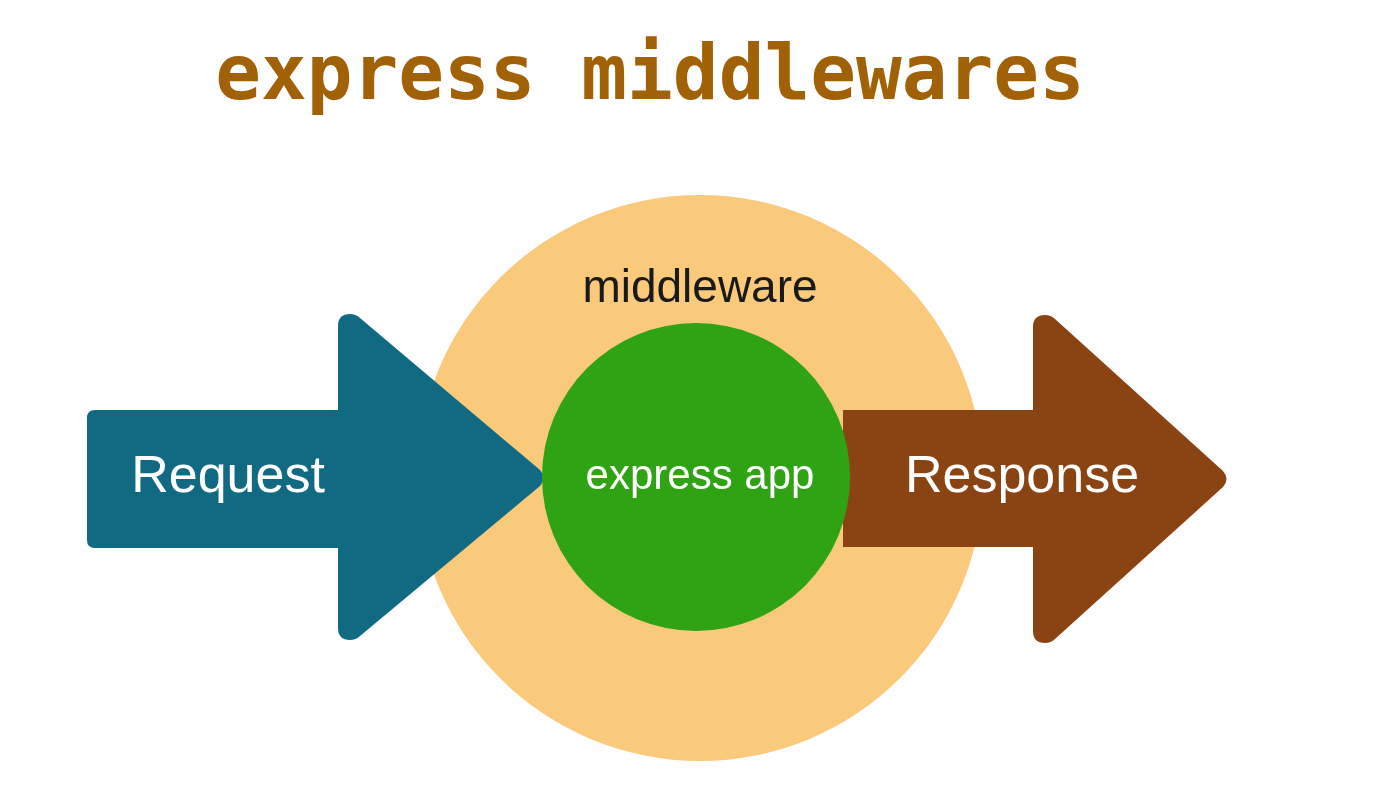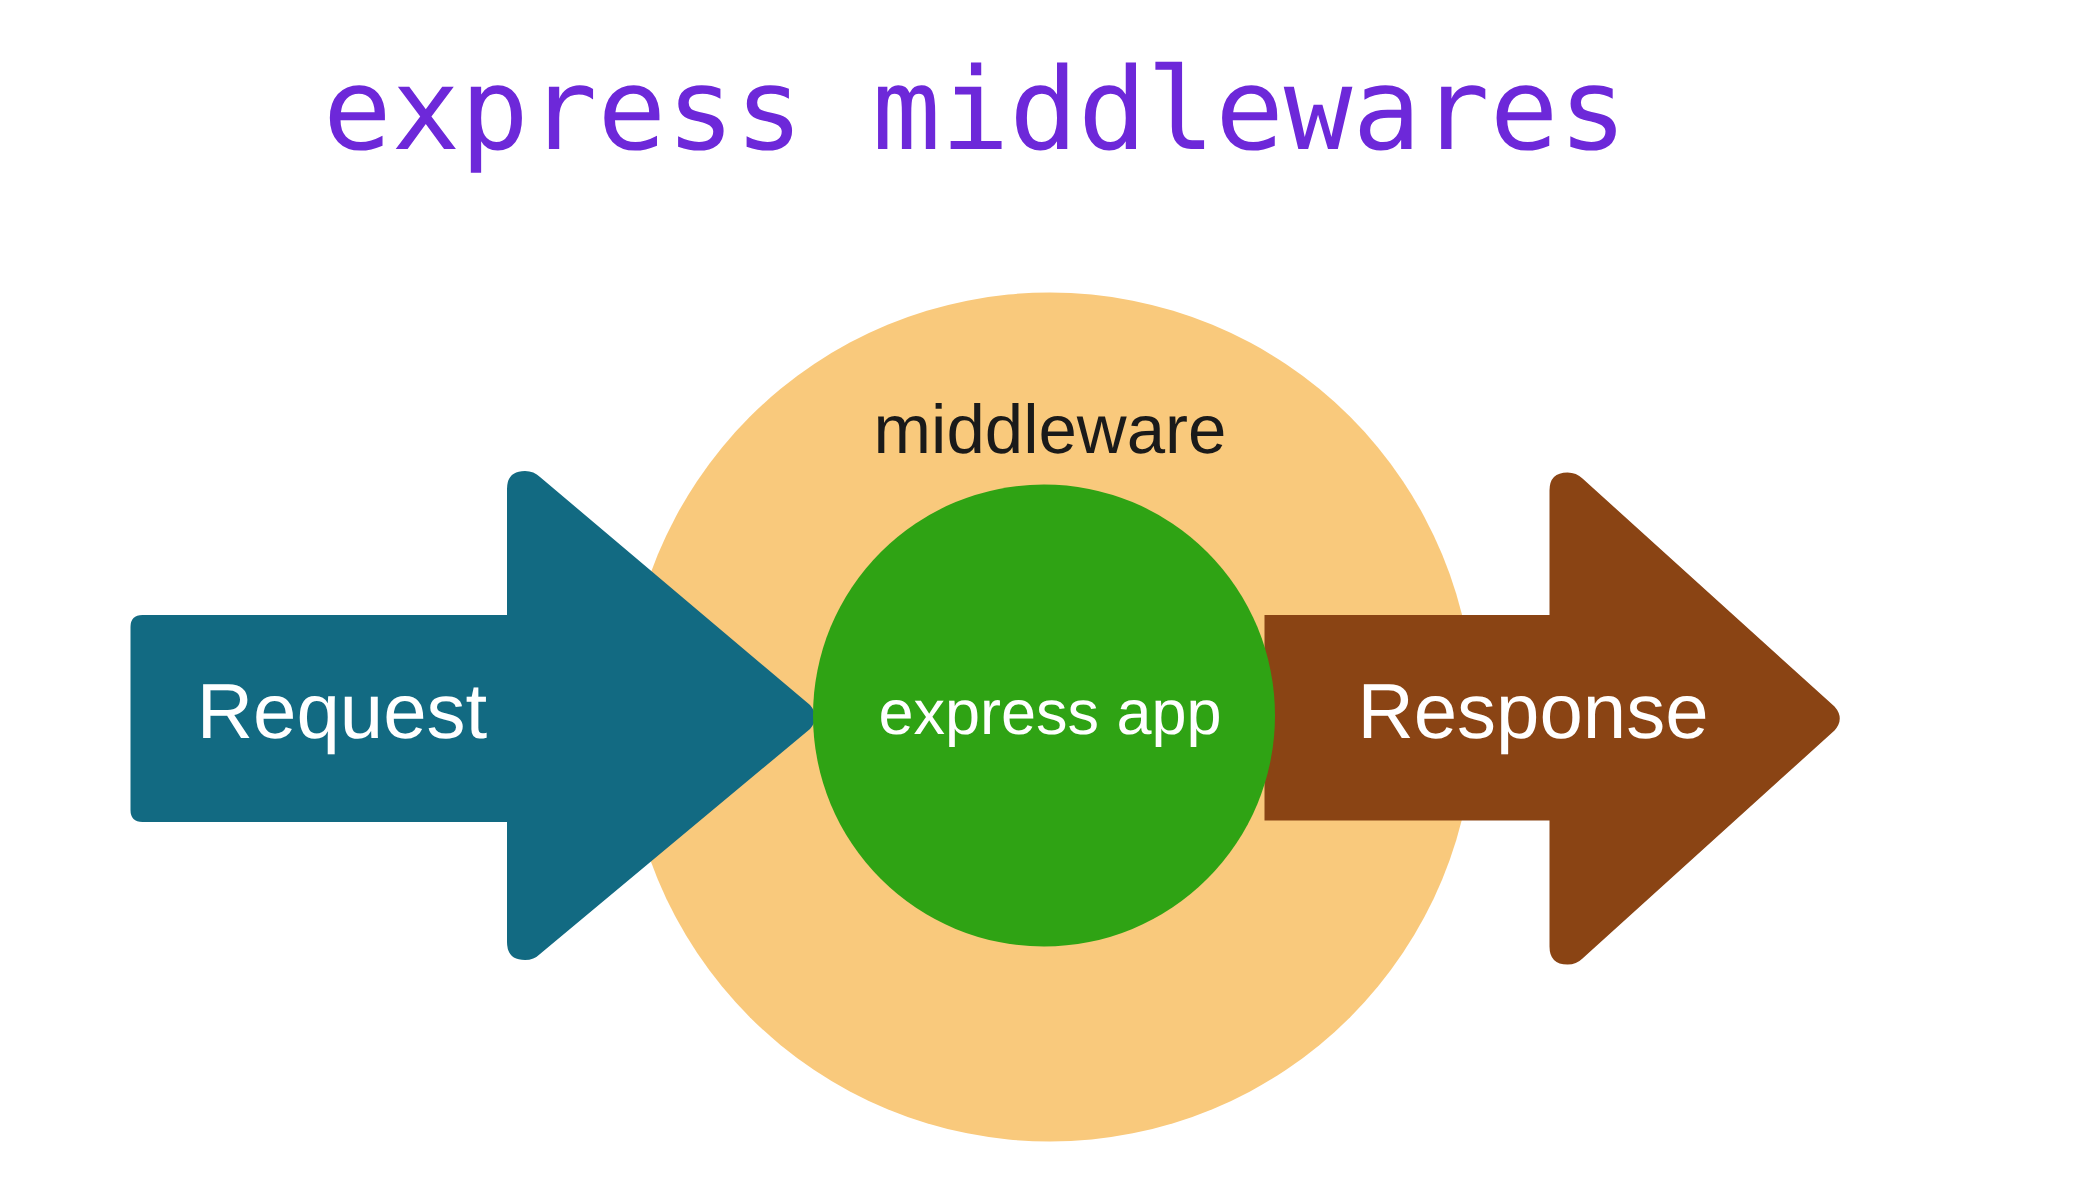--- a/index.html
+++ b/index.html
@@ -16,23 +16,23 @@
     font-family: "Liberation Sans", sans-serif;
   }
   #title {
     position: absolute;
     left: 0;
     top: 28px;
     width: 1300px;
     text-align: center;
     font-family: "DejaVu Sans Mono", "Liberation Mono", monospace;
     font-size: 76px;
-    font-weight: 400;
+    font-weight: 700;
     letter-spacing: 0px;
-    color: #6d28d9;
+    color: #a16207;
     white-space: pre;
   }
   #diagram {
     position: absolute;
     left: 0;
     top: 0;
     width: 1400px;
     height: 788px;
   }
   .svg-label {

